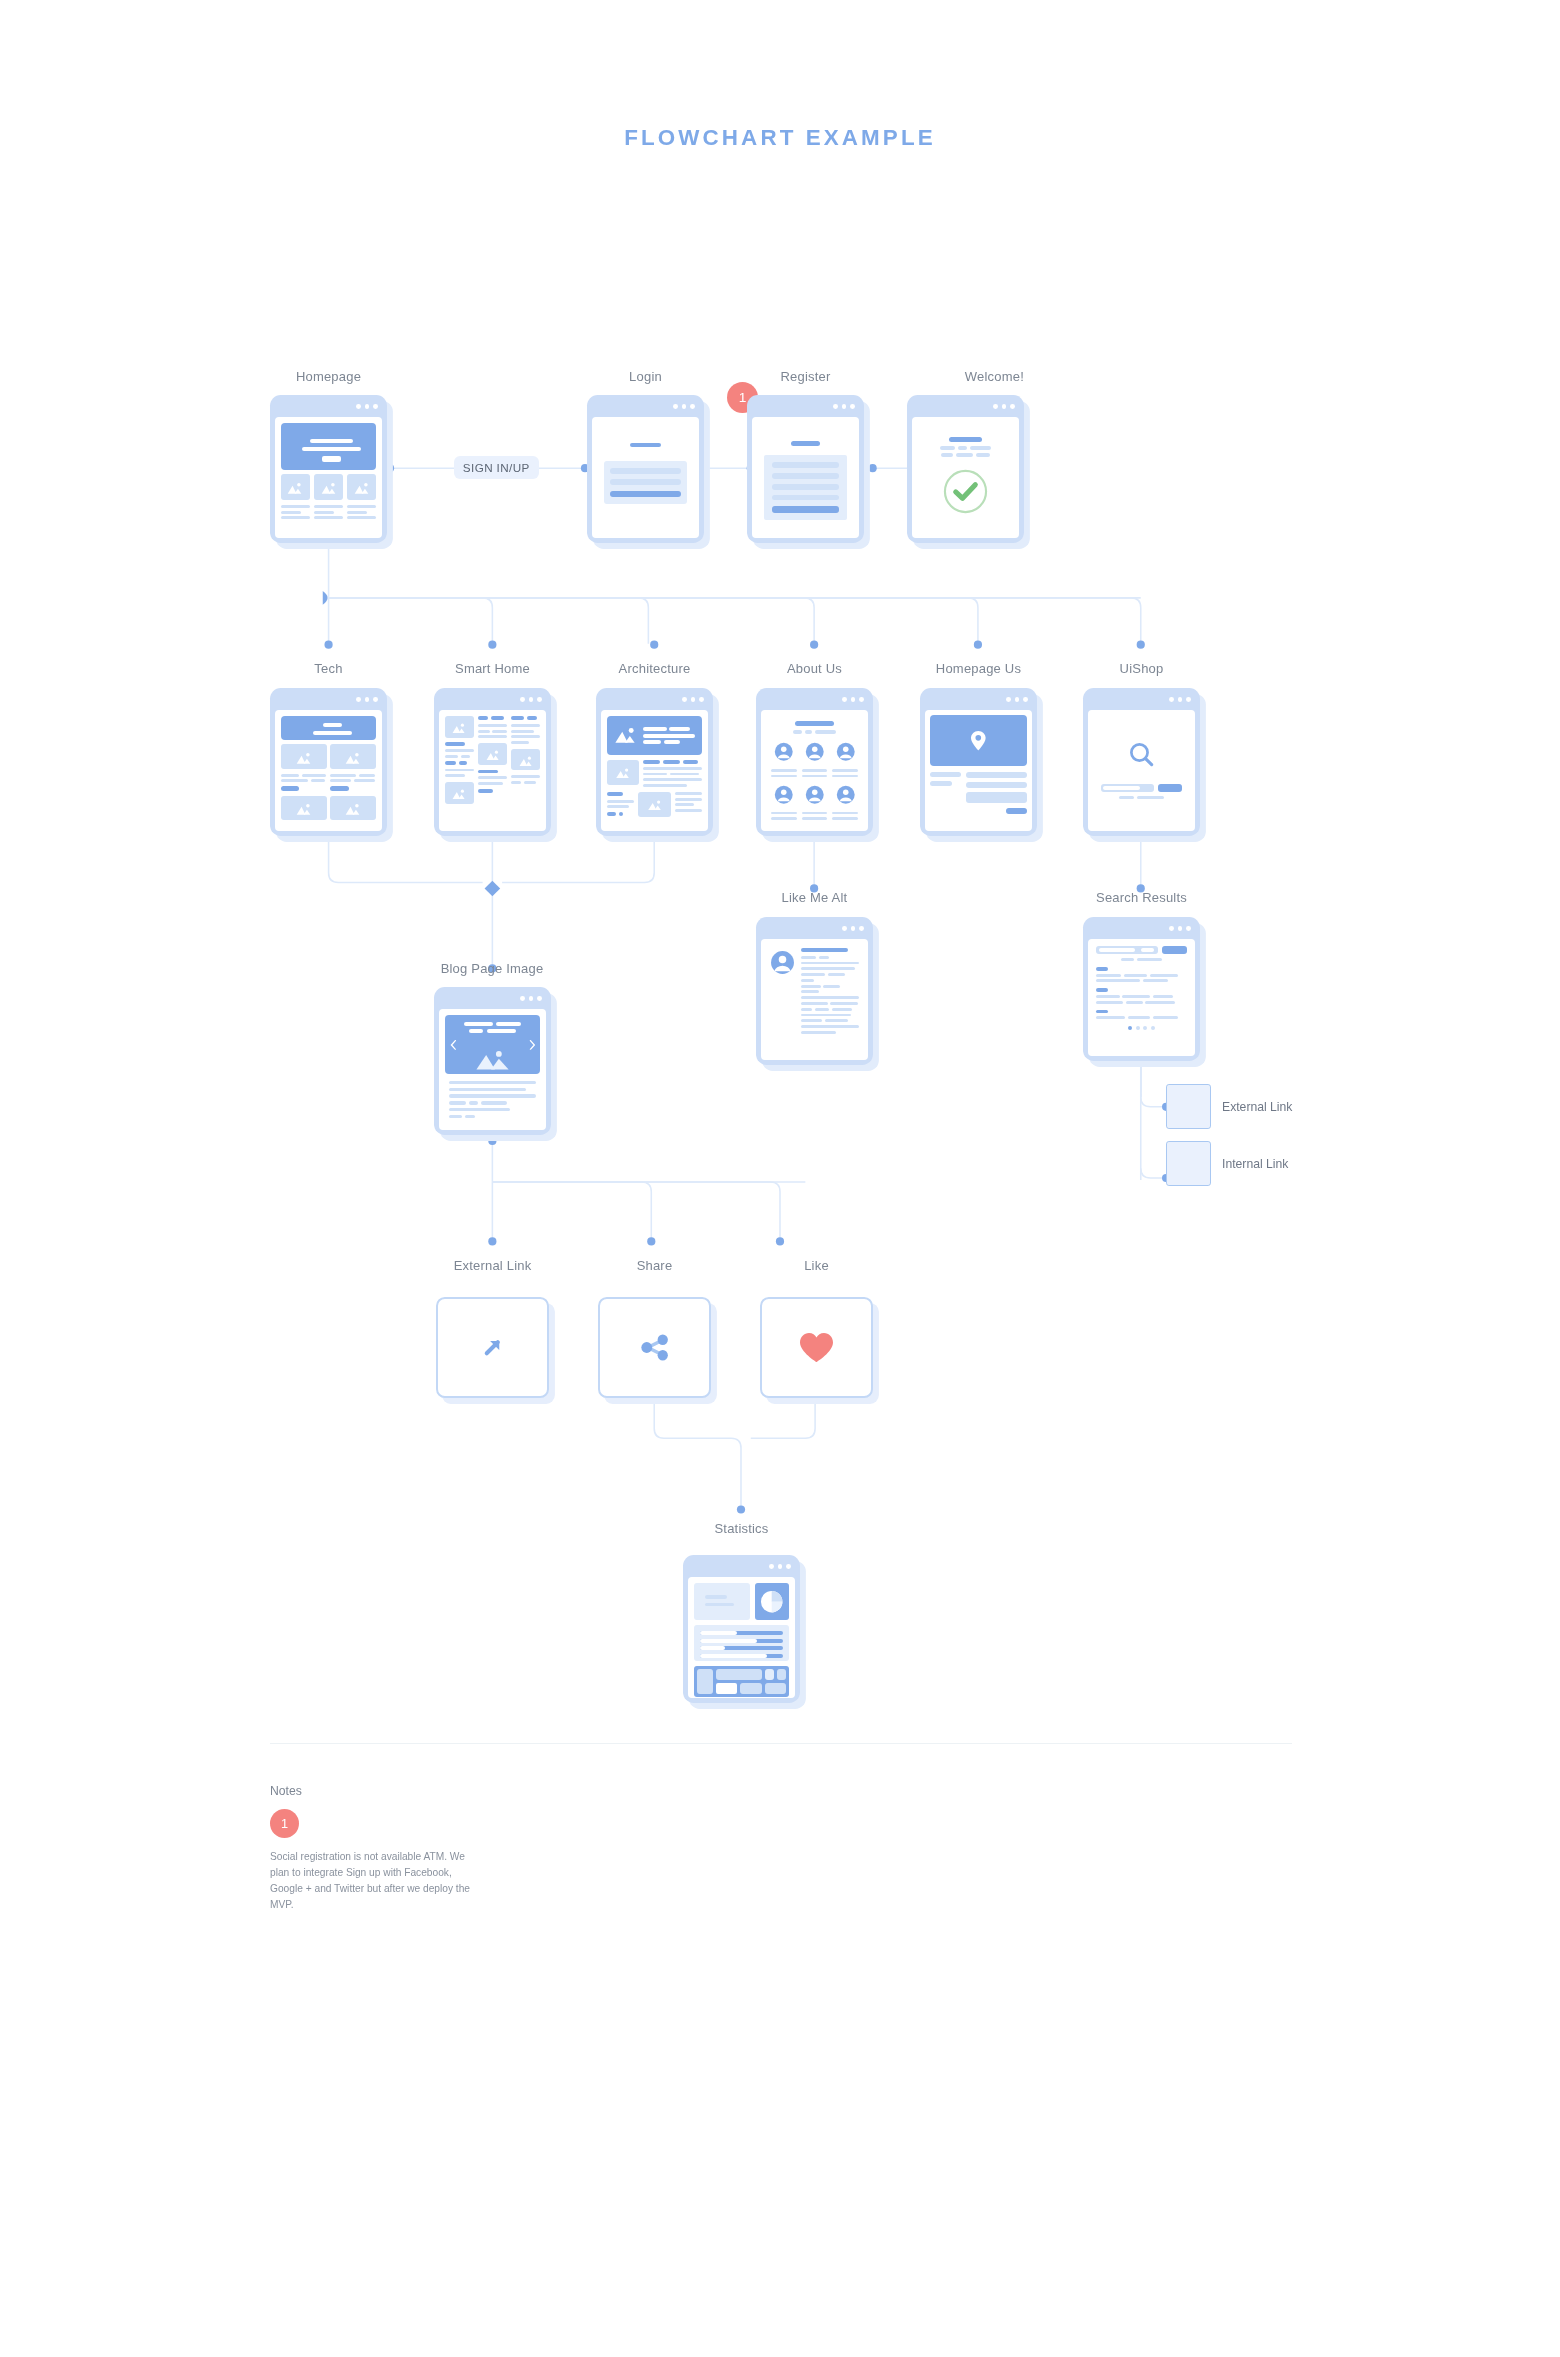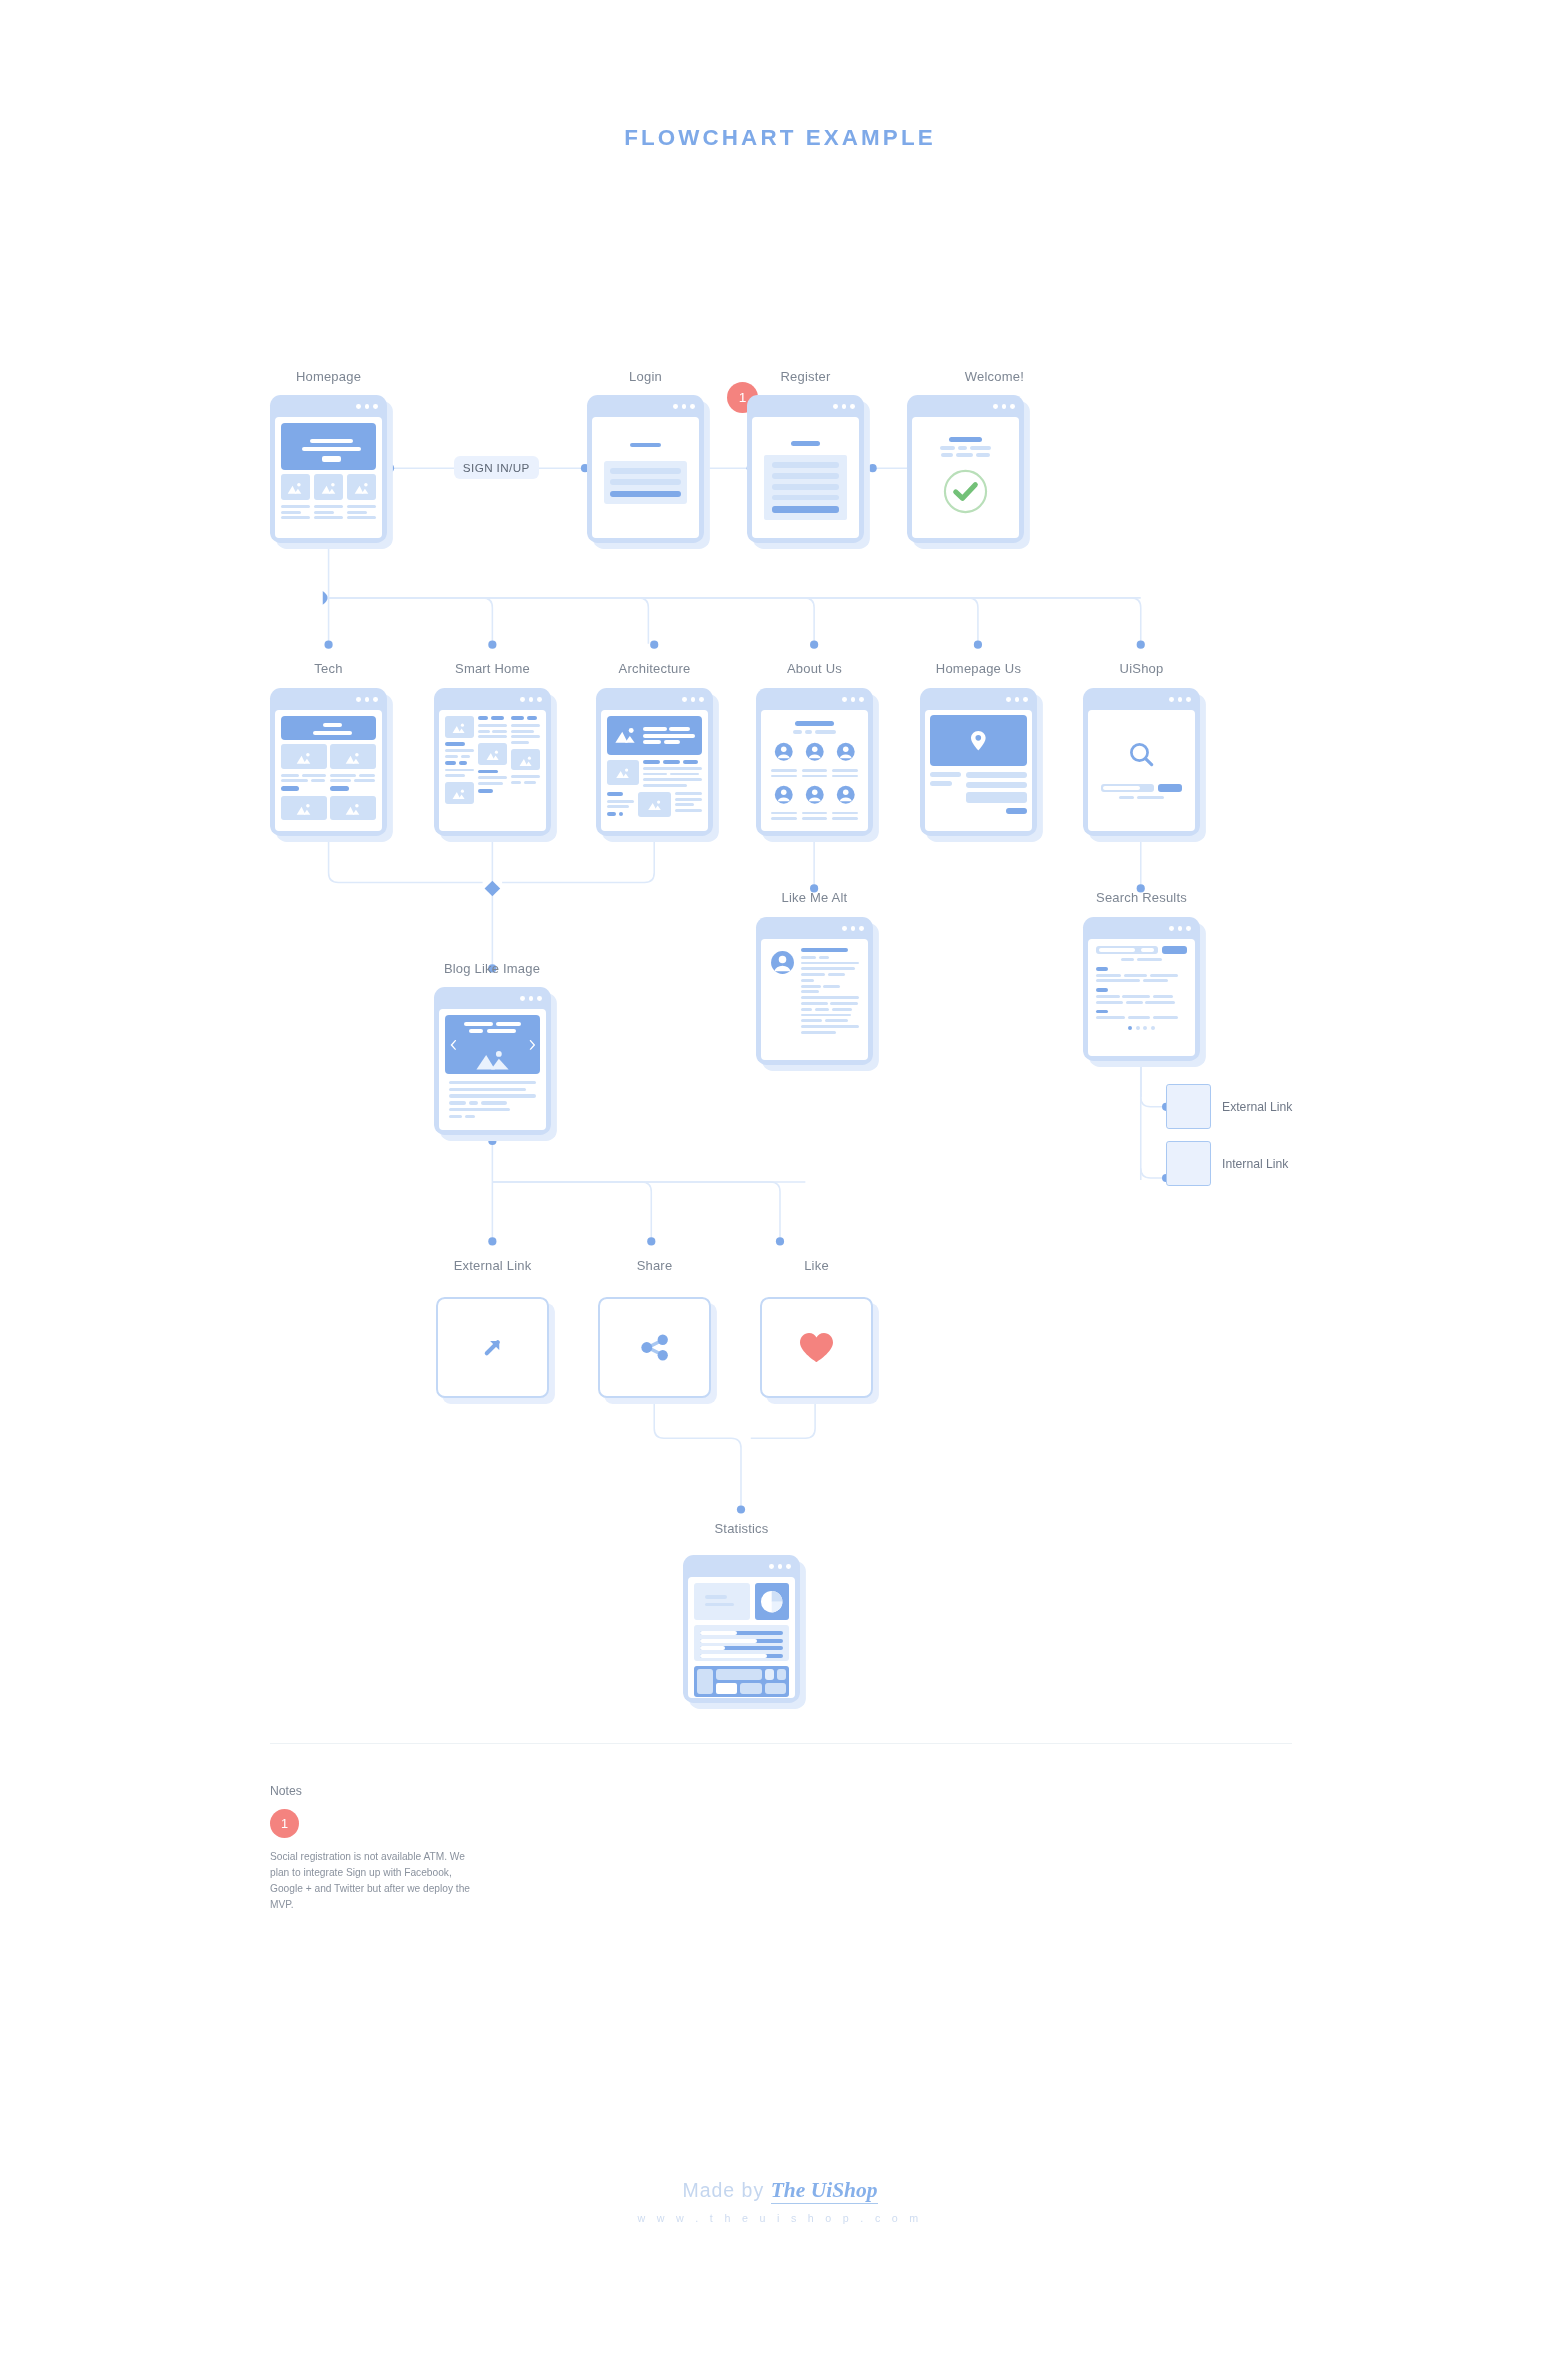--- a/index.html
+++ b/index.html
@@ -682,21 +682,21 @@
         </div>
         <div class="ph-d" style="width:30%;height:7.8px;"></div>
       </div>
       <div class="rowtxt" style="justify-content:center;margin-top:3.9px;">
         <div class="ph" style="width:15.6px;height:2.9px;"></div>
           <div class="ph" style="width:27px;height:2.9px;"></div>
       </div>
     </div>
   </div>
 
-  <div class="nlabel" style="left:414px;top:961px;width:156px;">Blog Like Image</div>
+  <div class="nlabel" style="left:414px;top:961px;width:156px;">Blog Page Image</div>
   <div class="card" style="left:434px;top:987px;width:117px;height:148px;">
     <div class="bar">
         <div class="dots">
           <i></i>
           <i></i>
           <i></i>
         </div>
       </div>
     <div class="screen" style="padding:5.9px;">
       <div class="hero" style="height:59px;position:relative;">
@@ -940,22 +940,15 @@
         </div>
       </div>
     </div>
   </div>
 
   <div class="divider"></div>
   <div class="notes-title">Notes</div>
   <div class="notes-badge">1</div>
   <div class="notes-body">Social registration is not available ATM. We plan to integrate Sign up with Facebook, Google + and Twitter but after we deploy the MVP.</div>
 
-  <div class="footer">
-    <div class="f1">
-      <span>Made by</span>
-      <b>The UiShop</b>
-    </div>
-    <div class="f2">w w w . t h e u i s h o p . c o m</div>
-  </div>
 
 </div>
 
 
 </body></html>

